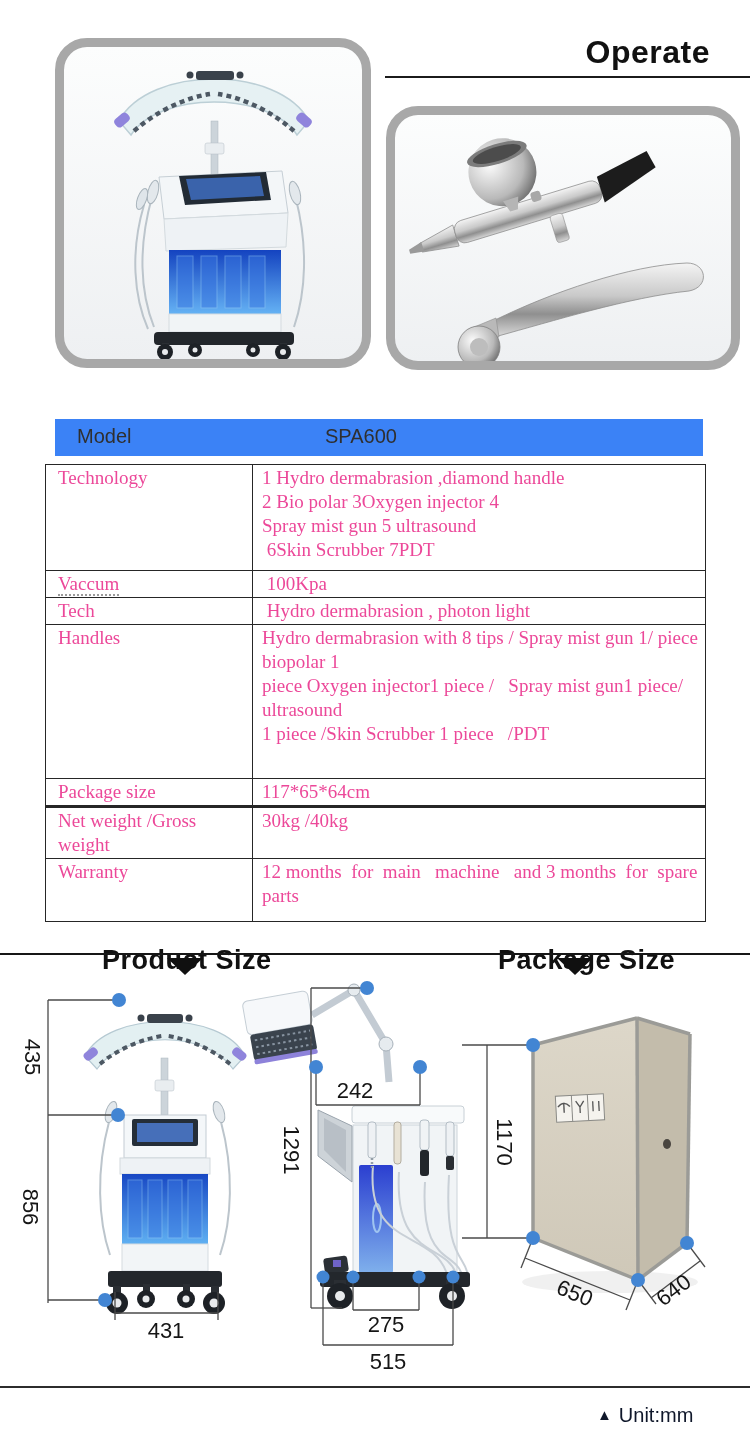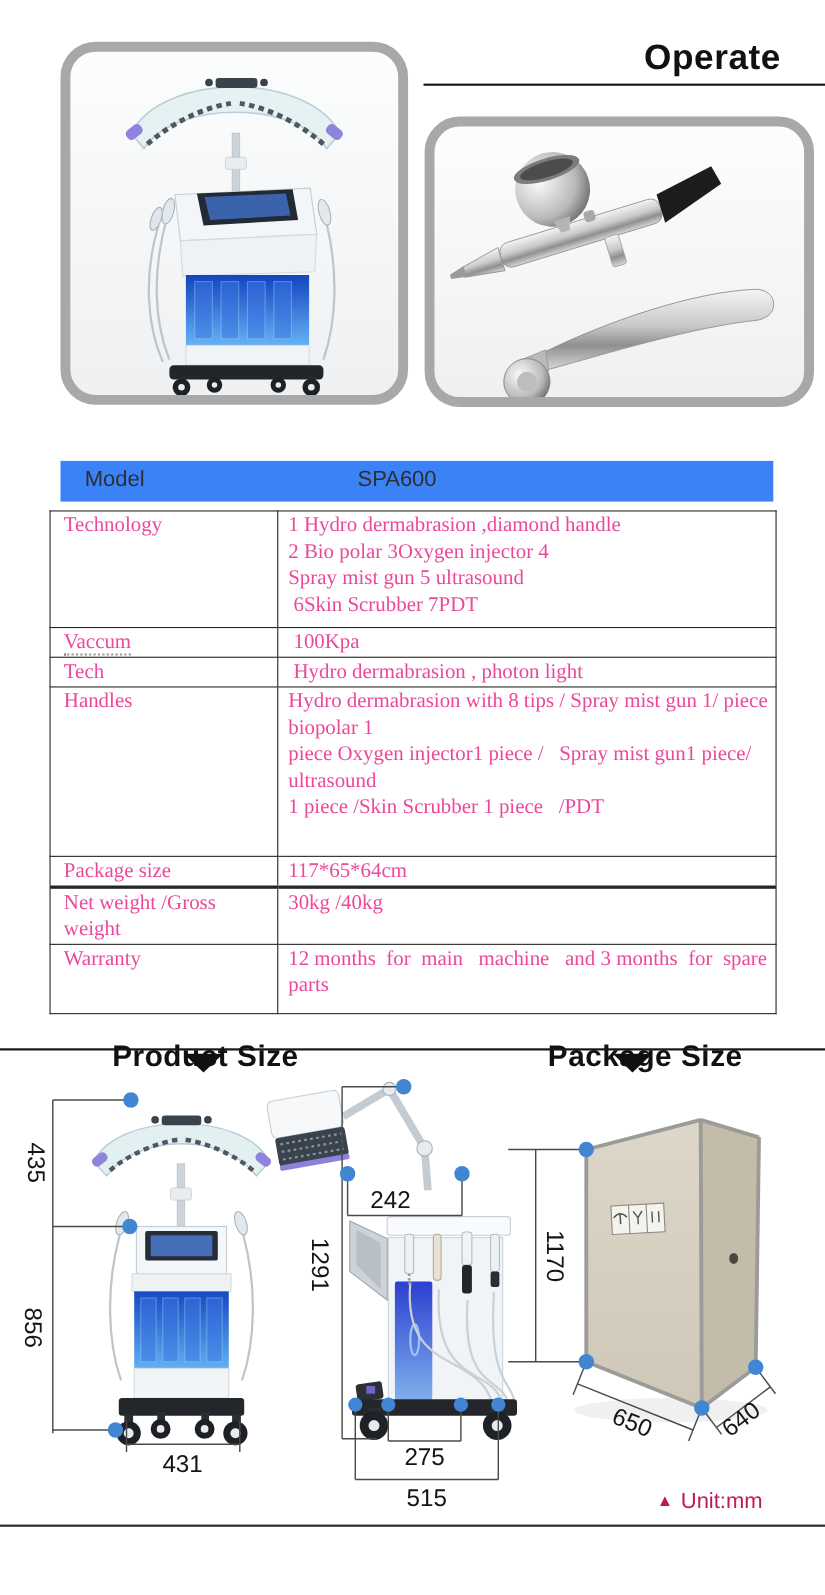--- a/index.html
+++ b/index.html
@@ -37,21 +37,21 @@
   .h-size.right{left:498px;}
   .section-rule{position:absolute;left:0;top:953px;width:750px;height:2px;background:#161616;}
   .down-tri{position:absolute;top:958px;width:0;height:0;
             border-left:18px solid transparent;border-right:18px solid transparent;border-top:17px solid #101010;}
   .tri-left{left:167px;}
   .tri-right{left:557px;}
 
   .diagram{position:absolute;left:0;top:960px;}
   .dim-text{font-family:"Liberation Sans",sans-serif;font-size:22px;fill:#151515;}
 
-  .unit-note{position:absolute;left:597px;top:1354px;font-size:20px;color:#be185d;}
+  .unit-note{position:absolute;left:597px;top:1404px;font-size:20px;color:#0f172a;}
   .unit-note .tri{font-size:15px;margin-right:7px;position:relative;top:-2px;}
   .bottom-rule{position:absolute;left:0;top:1386px;width:750px;height:2px;background:#2c2c2c;}
 </style>
 </head>
 <body>
 
 <div class="page">
 
   <div class="photo-card card-left">
     <svg width="298" height="312" viewBox="0 0 298 312">

